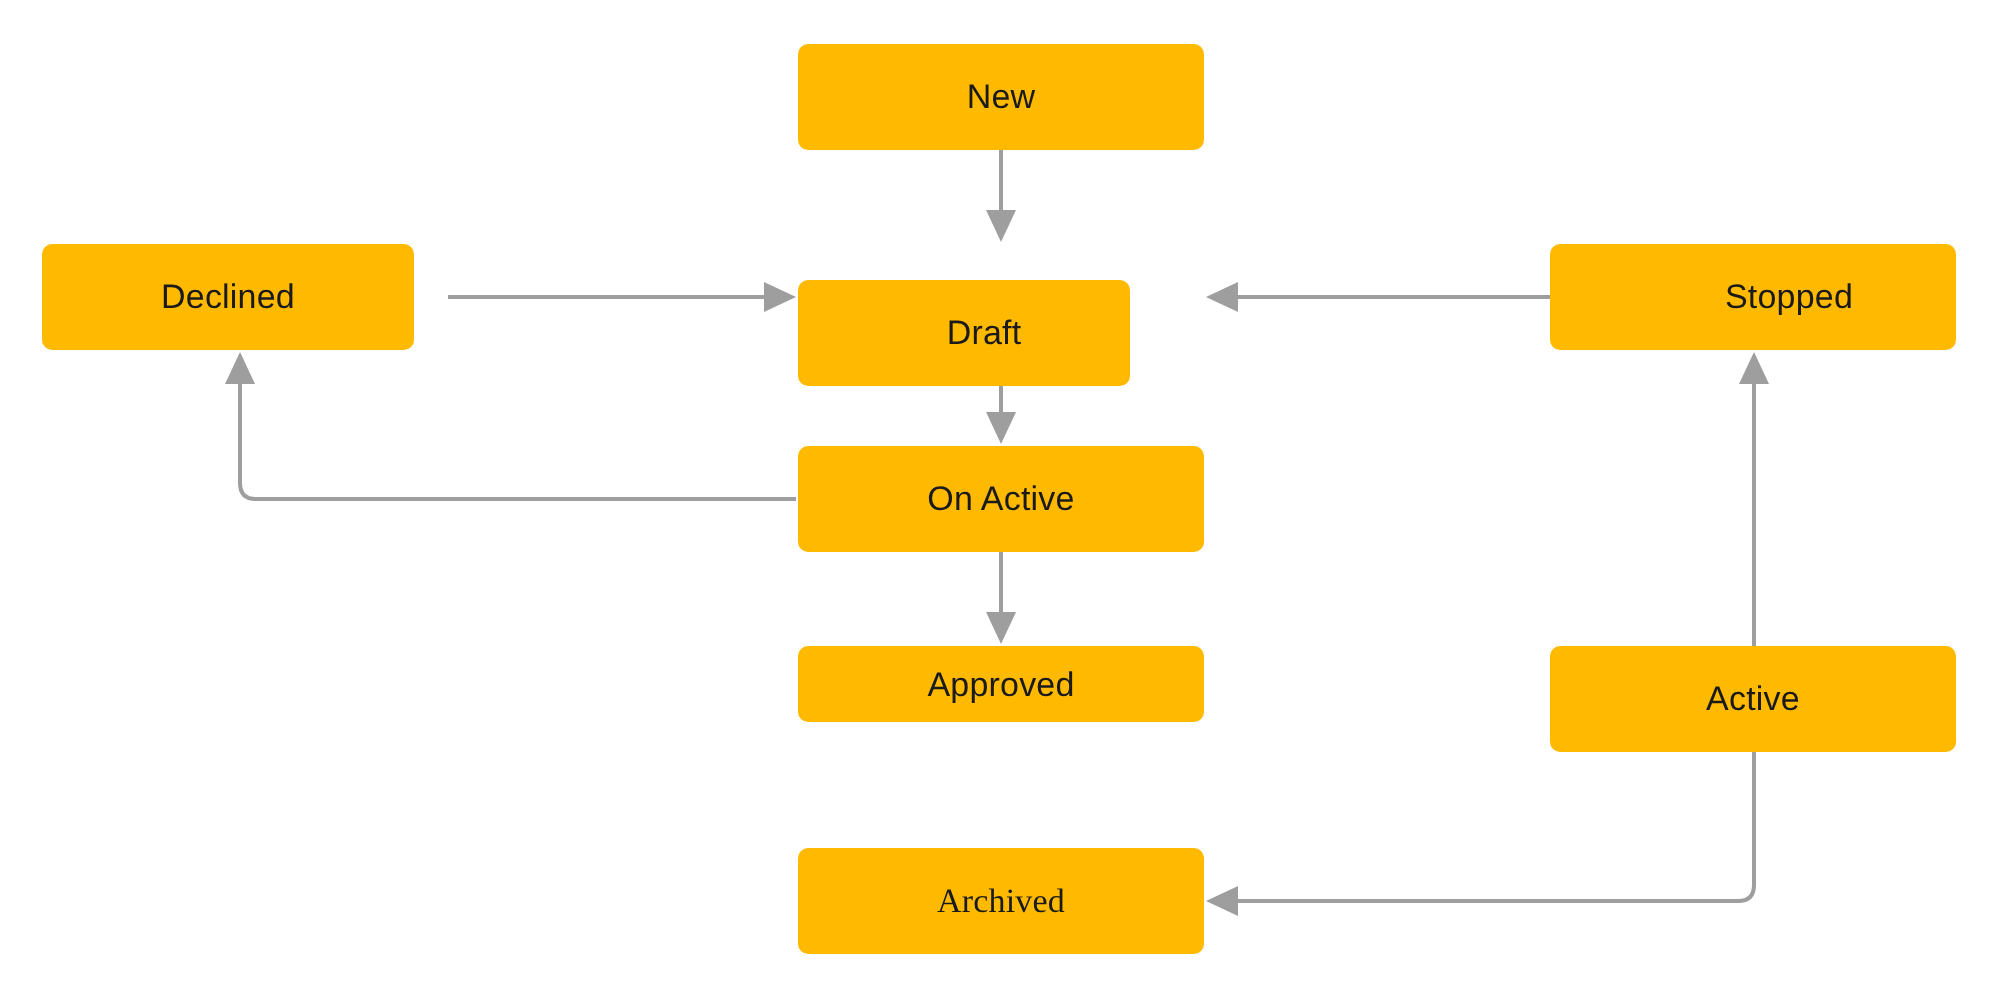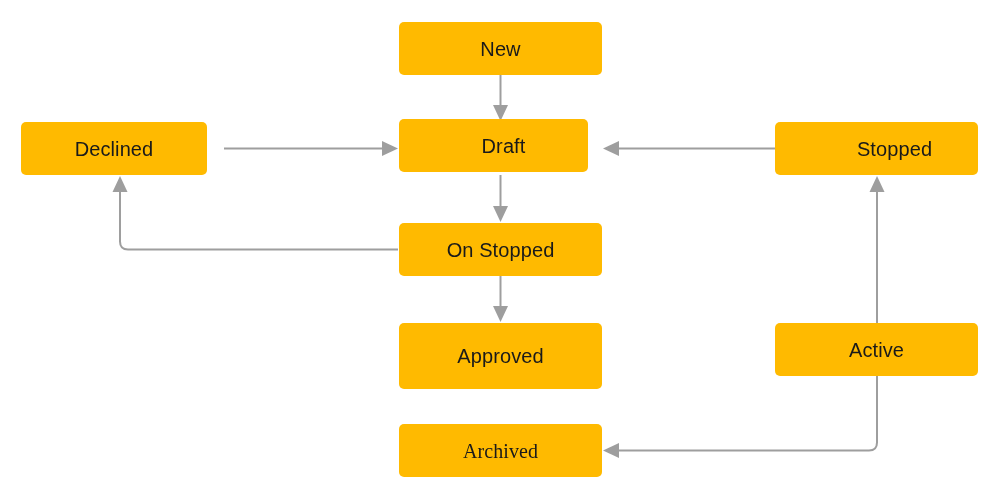--- a/index.html
+++ b/index.html
@@ -28,21 +28,21 @@
   }
   .node {
     position: absolute;
     box-sizing: border-box;
     background: #ffba00;
     border-radius: 5px;
     display: flex;
     align-items: center;
     justify-content: center;
     color: #1a1a1a;
-    font-size: 20px;
+    font-size: 17px;
     font-family: "Liberation Sans", "DejaVu Sans", sans-serif;
     letter-spacing: 0.1px;
     line-height: 1;
     user-select: none;
   }
   .node-label {
     display: block;
     text-align: center;
     white-space: nowrap;
   }
@@ -107,33 +107,33 @@
   </svg>
 
   <div class="node" style="left:399px; top:22px; width:203px; height:53px;">
     <span class="node-label">New</span>
   </div>
 
   <div class="node" style="left:21px; top:122px; width:186px; height:53px;">
     <span class="node-label">Declined</span>
   </div>
 
-  <div class="node" style="left:399px; top:119px; width:189px; height:53px;padding-left:20px;">
+  <div class="node" style="left:399px; top:140px; width:166px; height:53px;padding-left:20px;">
     <span class="node-label">Draft</span>
   </div>
 
   <div class="node" style="left:775px; top:122px; width:203px; height:53px;padding-left:36px;">
     <span class="node-label">Stopped</span>
   </div>
 
   <div class="node" style="left:399px; top:223px; width:203px; height:53px;">
-    <span class="node-label">On Stopped</span>
+    <span class="node-label">On Active</span>
   </div>
 
-  <div class="node" style="left:399px; top:323px; width:203px; height:66px;">
+  <div class="node" style="left:399px; top:323px; width:203px; height:38px;">
     <span class="node-label">Approved</span>
   </div>
 
   <div class="node" style="left:775px; top:323px; width:203px; height:53px;">
     <span class="node-label">Active</span>
   </div>
 
   <div class="node" style="left:399px; top:424px; width:203px; height:53px;font-family:Liberation Serif, serif;">
     <span class="node-label">Archived</span>
   </div>

